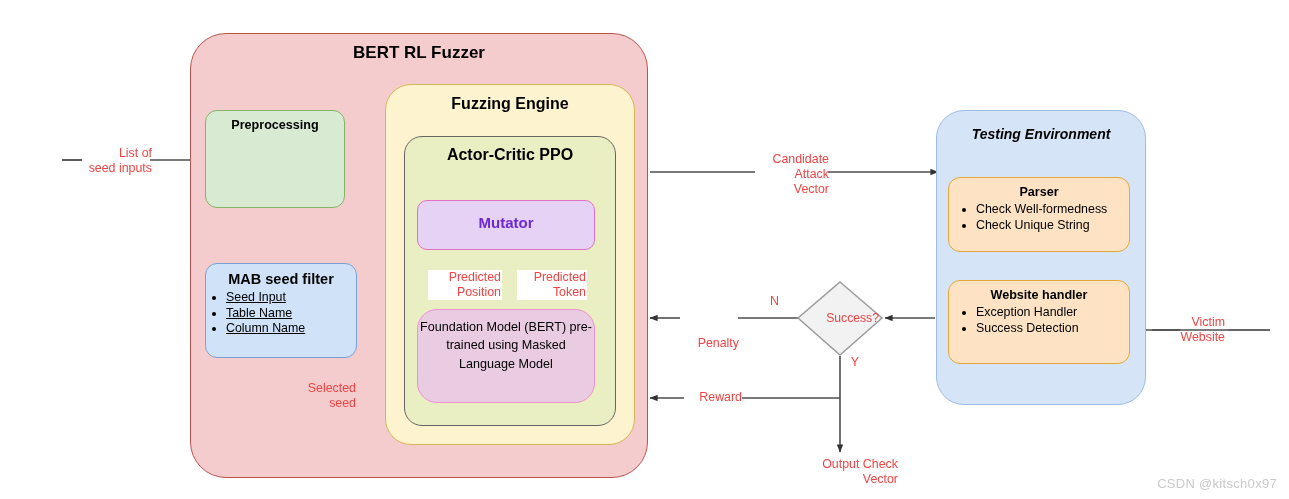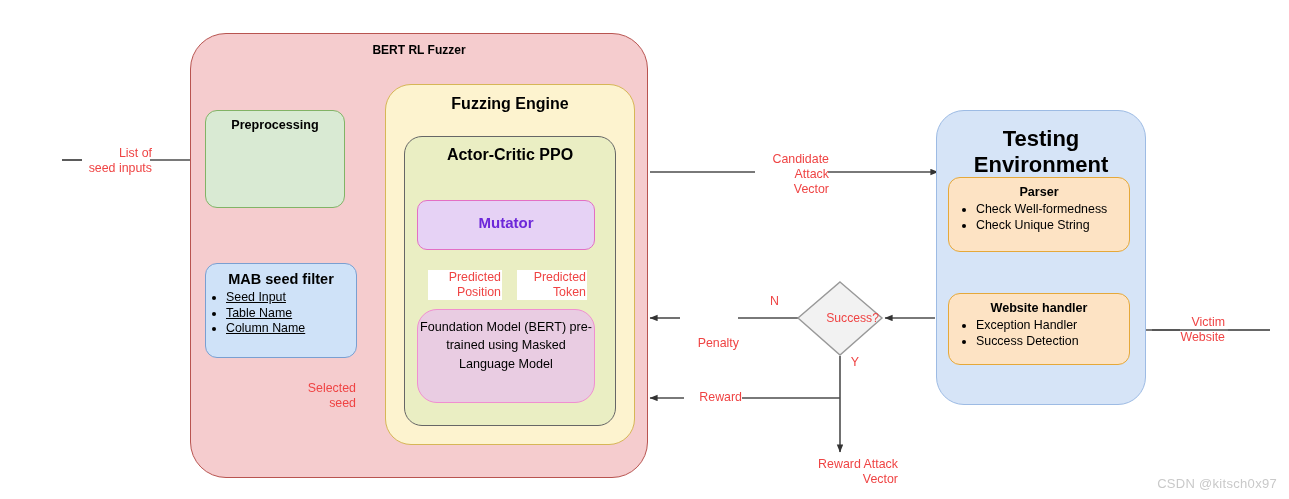--- a/index.html
+++ b/index.html
@@ -57,24 +57,24 @@
   .node-orange{ background: #fde3c4; border: 1.6px solid #e5a83a; border-radius: 12px; }
 
   
   .ctitle {
     position: absolute;
     width: 100%;
     text-align: center;
     font-weight: bold;
     color: #000;
   }
-  .t-bert { font-size: 12px; top: 9px; }
+  .t-bert { font-size: 17px; top: 9px; }
   .t-fuzz { font-size: 16px; top: 10px; }
   .t-ppo  { font-size: 16px; top: 8px; line-height: 1.28; }
-  .t-test { font-size: 22px; top: 15px; }
+  .t-test { font-size: 14px; top: 15px; font-style: italic; }
 
   .node-title {
     text-align: center;
     font-weight: bold;
     font-size: 12.6px;
     color: #000;
     padding-top: 7px;
   }
   .node-title.big { font-size: 14.5px; }
 
@@ -221,21 +221,21 @@
   </div>
 
   <div class="node node-orange" style="left:948px; top:177px; width:182px; height:75px;">
     <div class="node-title">Parser</div>
     <ul class="bullets" style="padding-left:27px;">
       <li>Check Well-formedness</li>
       <li>Check Unique String</li>
     </ul>
   </div>
 
-  <div class="node node-orange" style="left:948px; top:293px; width:182px; height:72px;">
+  <div class="node node-orange" style="left:948px; top:280px; width:182px; height:84px;">
     <div class="node-title">Website handler</div>
     <ul class="bullets" style="padding-left:27px;">
       <li>Exception Handler</li>
       <li>Success Detection</li>
     </ul>
   </div>
 
   <svg class="layer" viewBox="0 0 1289 499">
     <polygon points="840,282 882,318 840,355 798,318" fill="#f2f2f2" stroke="#999999" stroke-width="1.4"></polygon>
   </svg>
@@ -261,18 +261,18 @@
 
   <div class="elabel" style="left:684px; top:390px; width:58px;">Reward</div>
 
   <div class="elabel" style="left:765px; top:294px; width:14px;">N</div>
 
   <div class="elabel" style="left:845px; top:355px; width:14px;">Y</div>
 
   <div class="elabel" style="left:1163px; top:315px; width:62px;">Victim
 Website</div>
 
-  <div class="elabel" style="left:782px; top:457px; width:116px;">Reward Attack
+  <div class="elabel" style="left:782px; top:457px; width:116px;">Output Check
 Vector</div>
 
   <div class="wm">CSDN @kitsch0x97</div>
 
 </div>
 
 </body></html>

